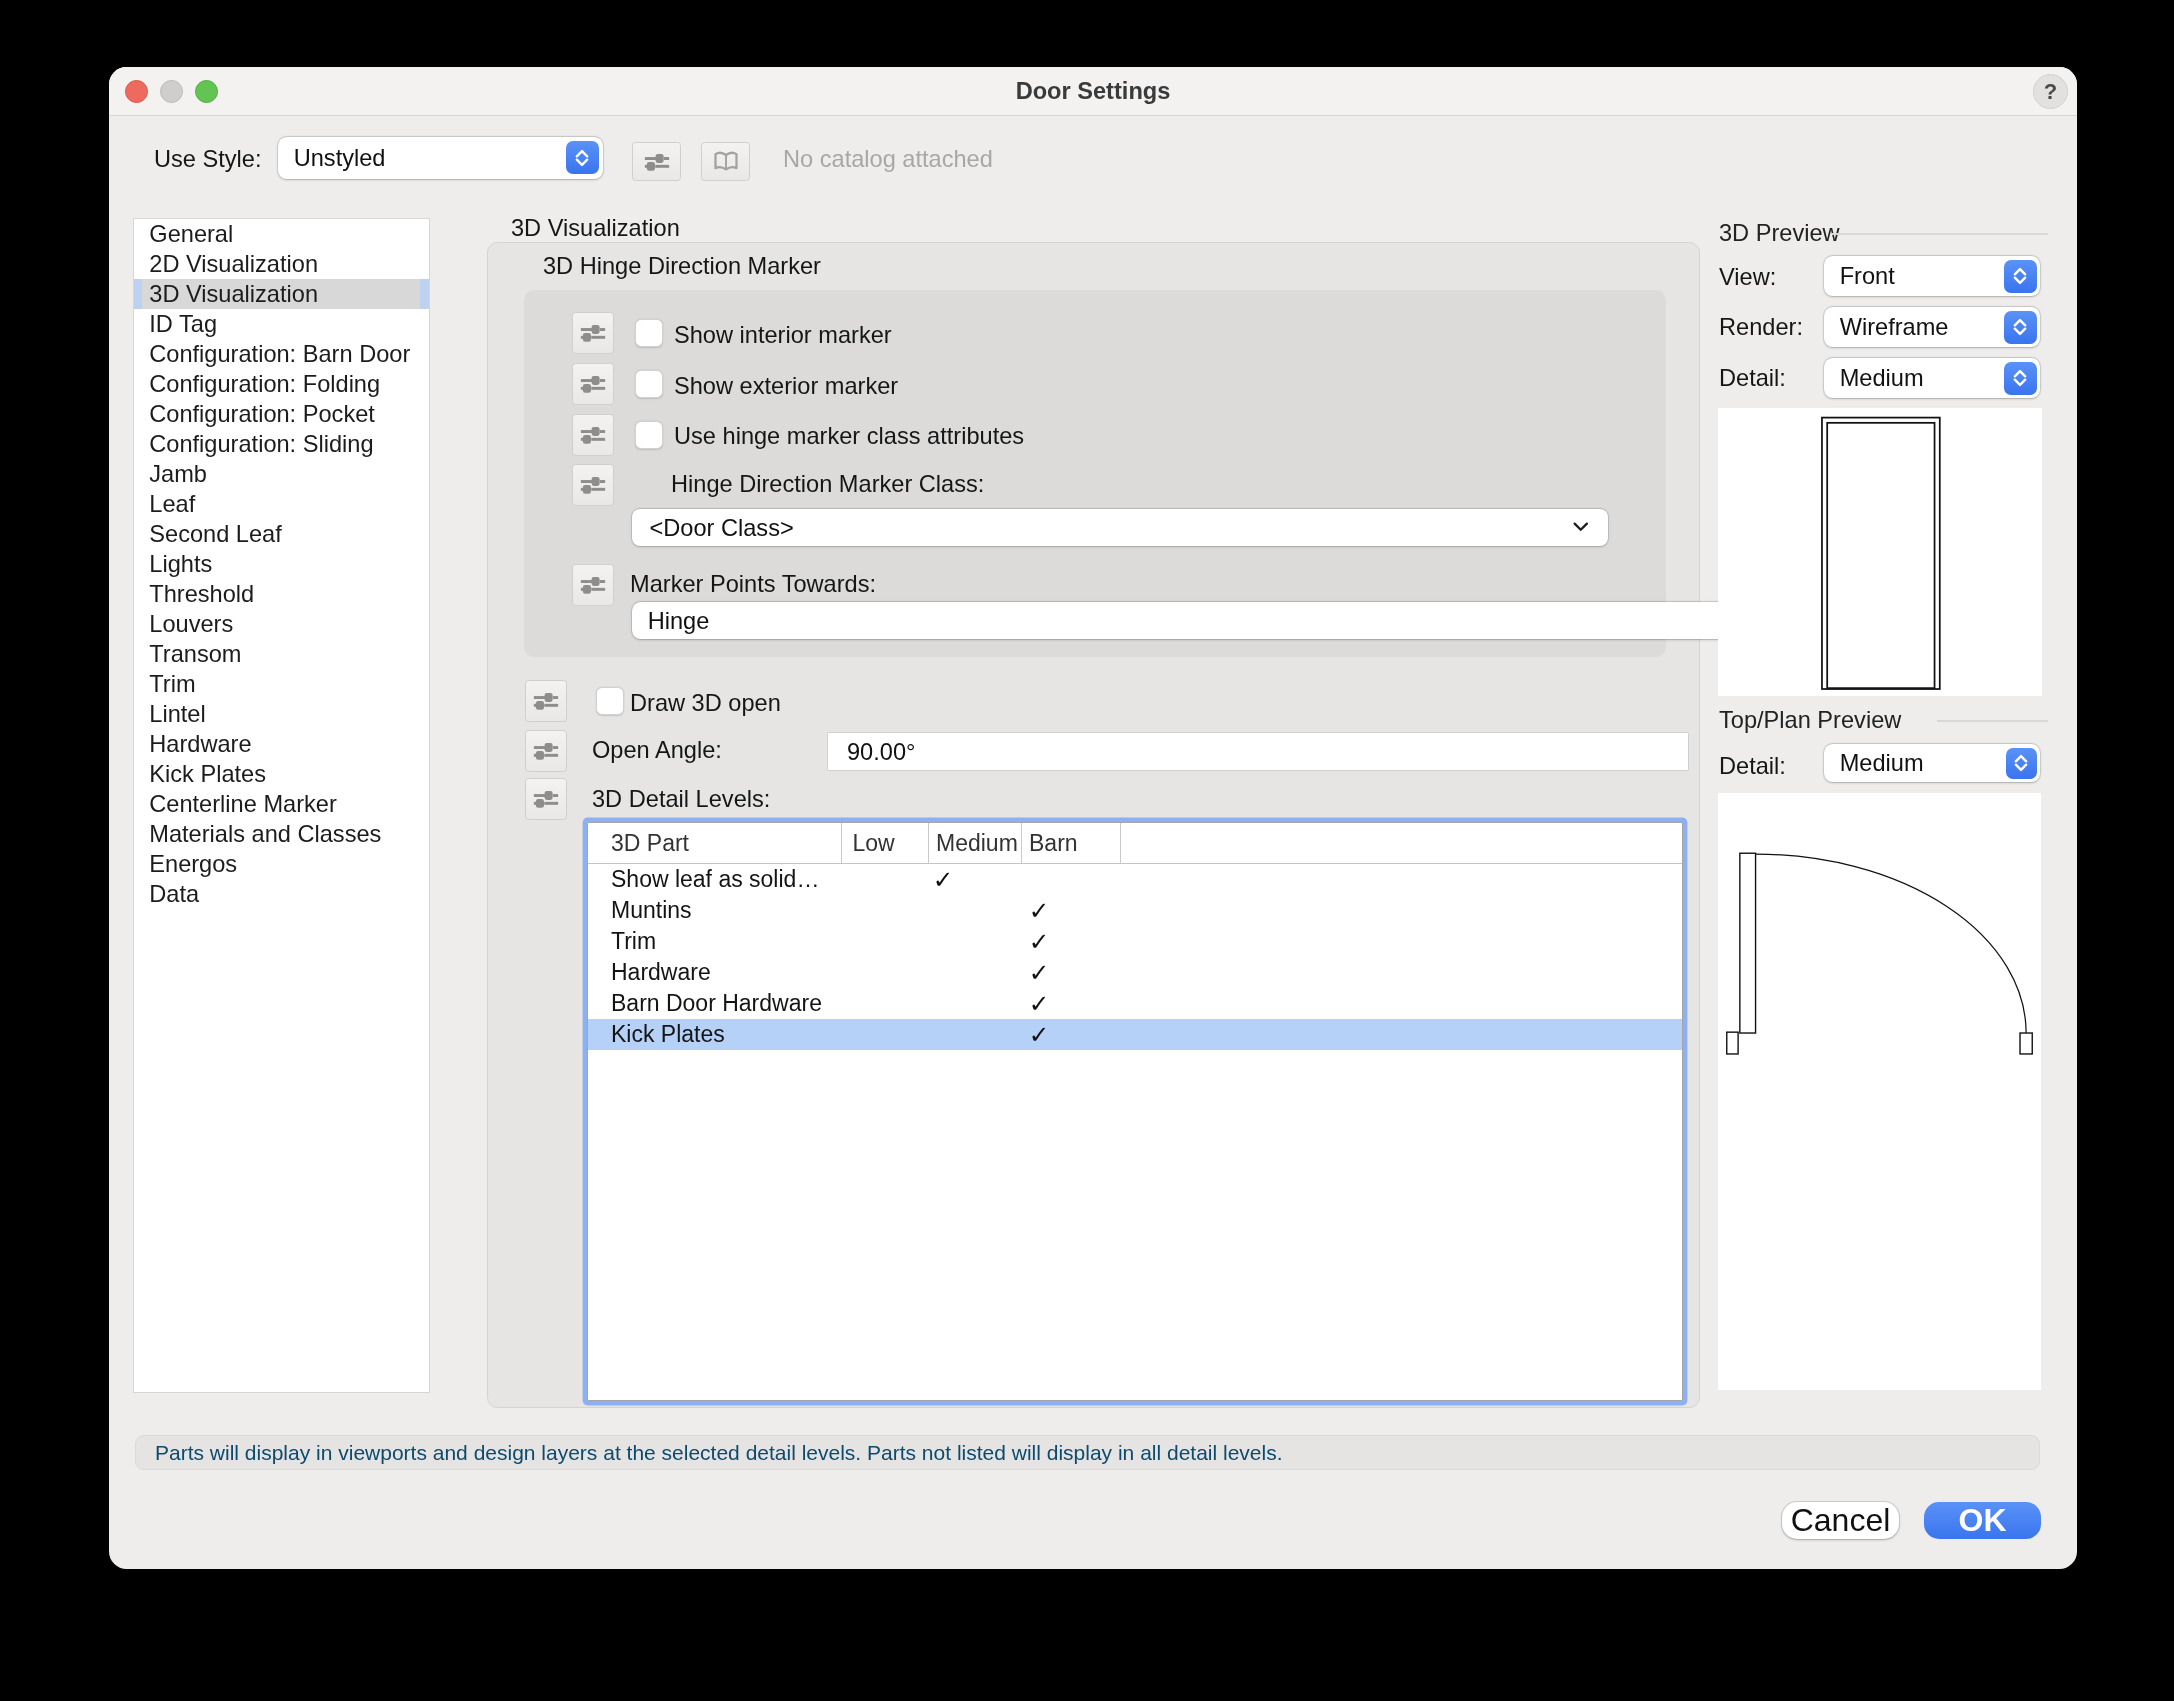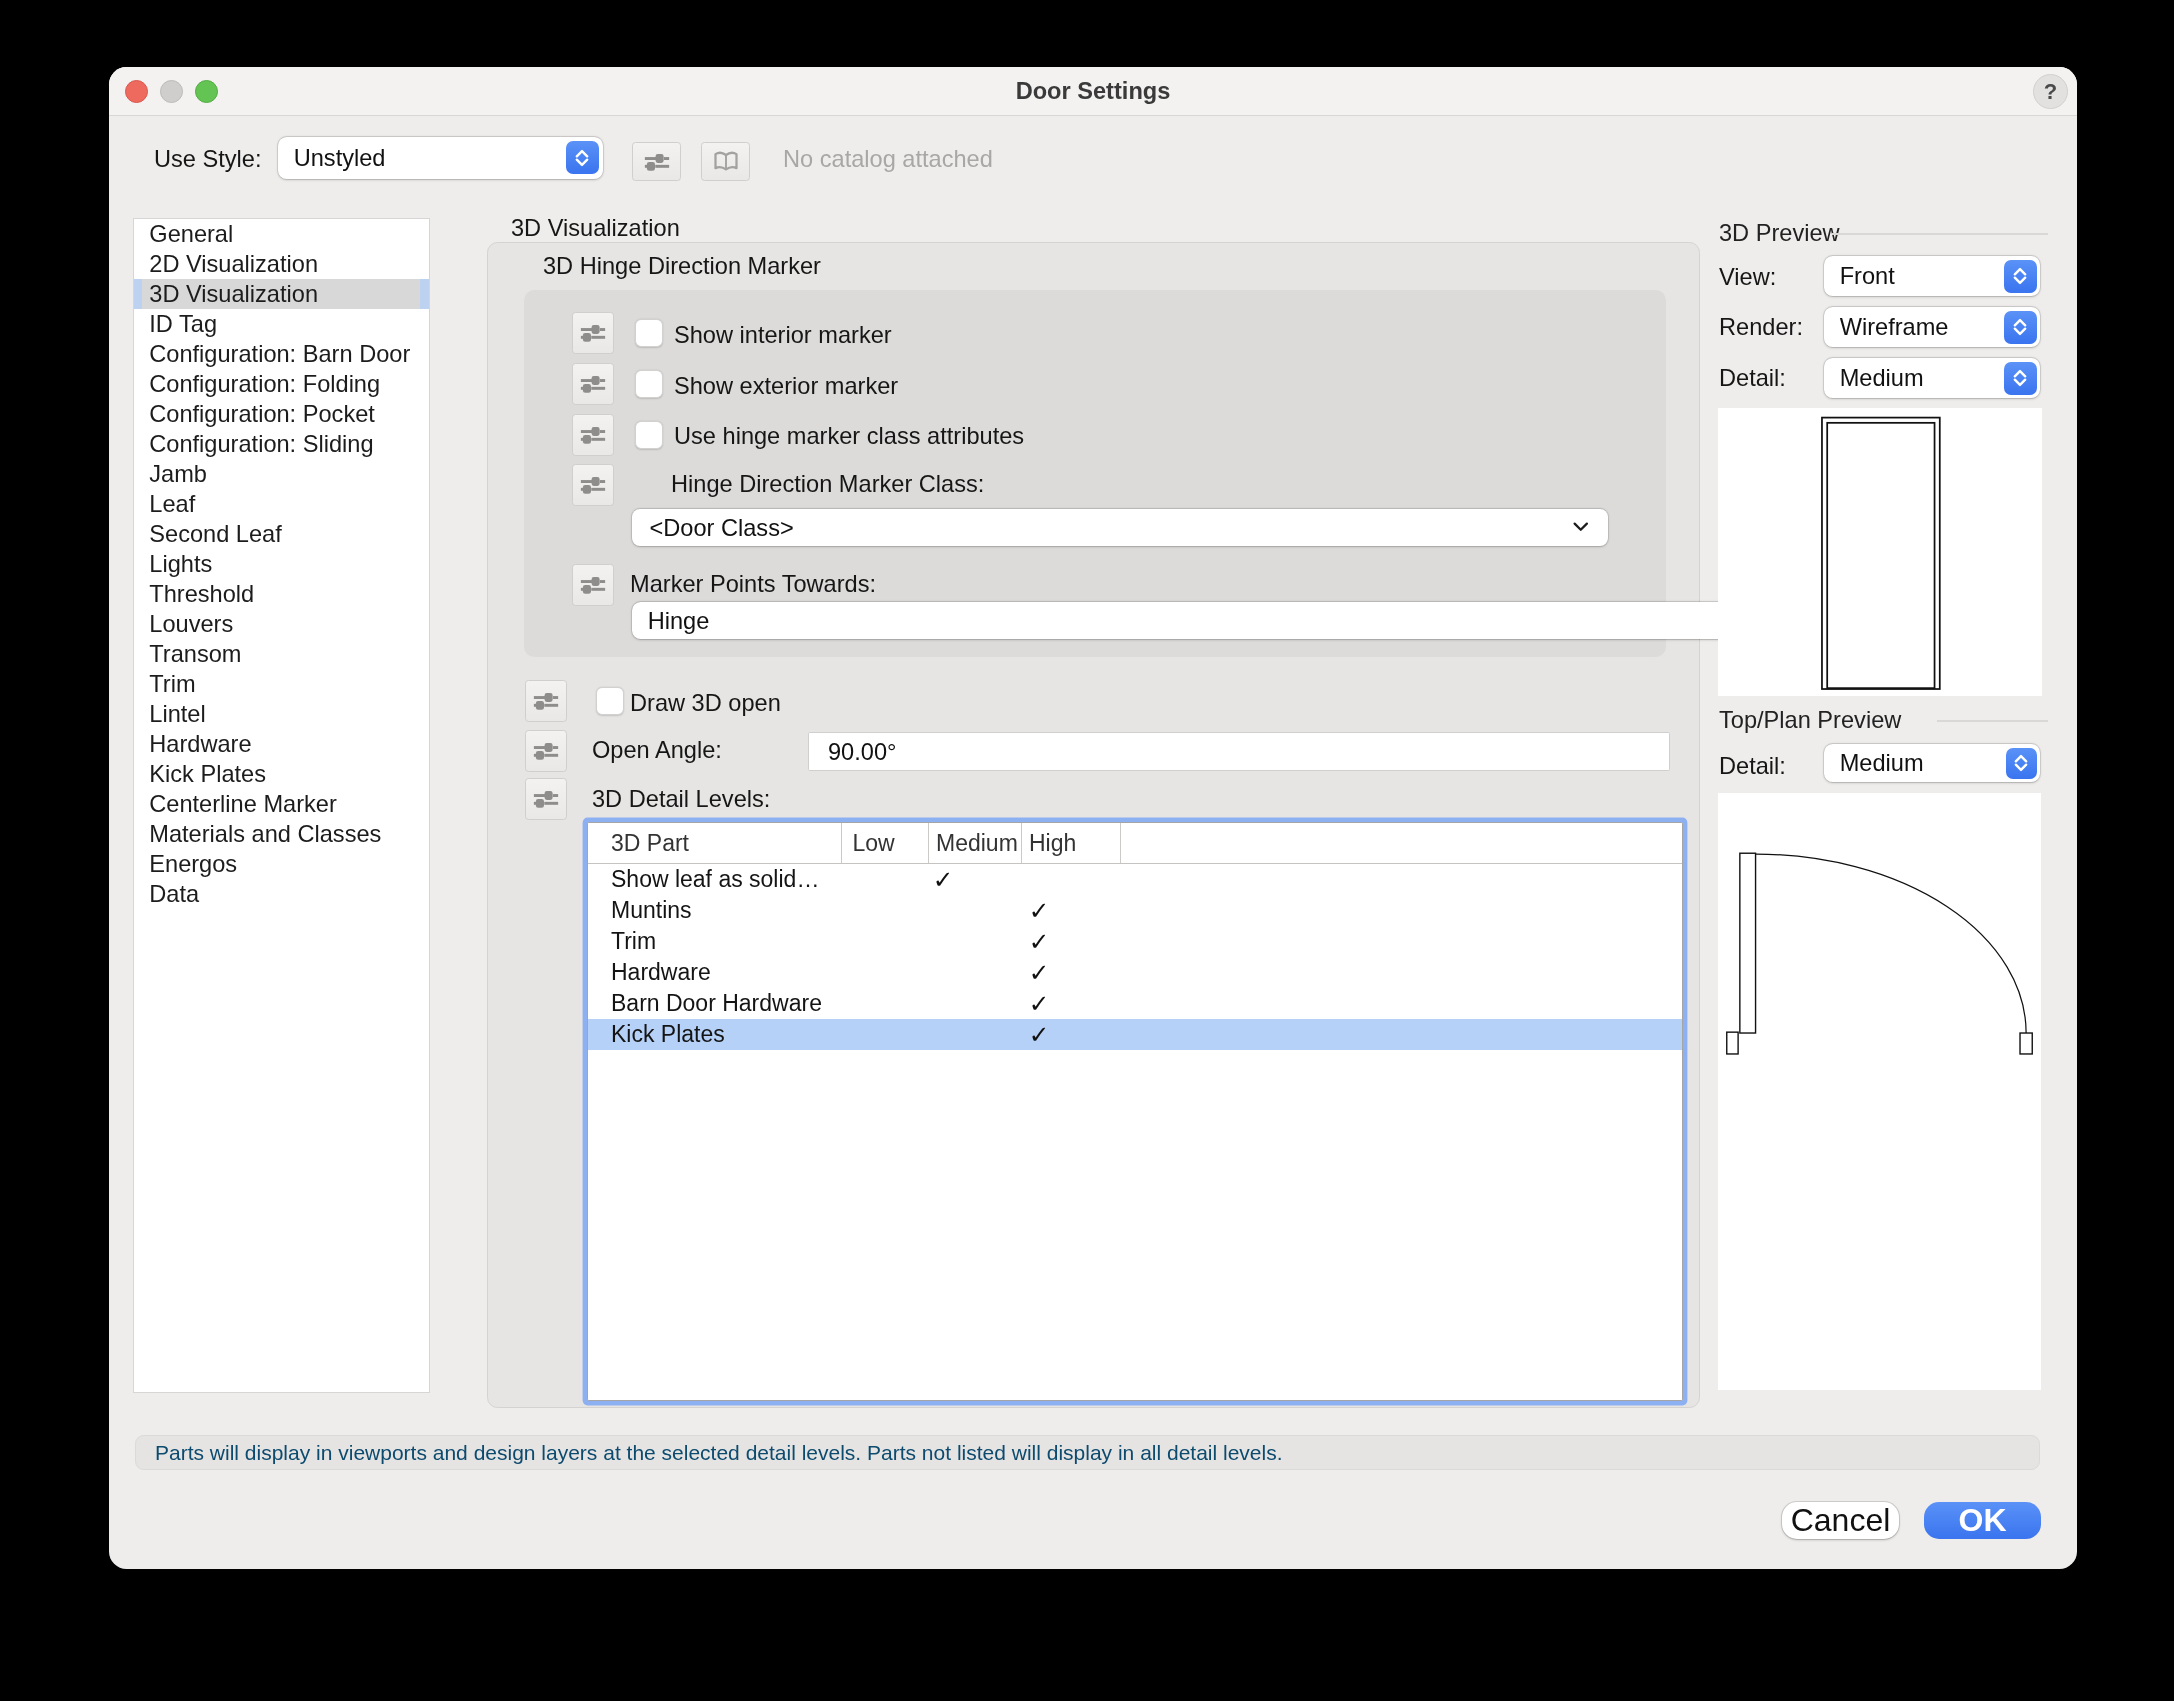--- a/index.html
+++ b/index.html
@@ -47,21 +47,21 @@
   .side-item.selected::after{right:0;}
   
   .main-box{left:378px;top:175px;width:1211px;height:1164px;background:#e6e5e4;
     border:1.7px solid #d4d3d2;border-radius:10.5px;}
   .inner-panel{left:415px;top:223px;width:1142px;height:367px;background:#dcdbda;border-radius:10.5px;}
   .checkbox{width:26px;height:26px;background:#fff;border:0.9px solid #d2d1d0;border-radius:6.1px;
     box-shadow:0 0.9px 1.7px rgba(0,0,0,0.15);}
   .combo{background:#fff;border-radius:7.9px;box-shadow:0 0 0 0.9px rgba(0,0,0,0.10),0 0.9px 2.6px rgba(0,0,0,0.18);}
   .combo .ptext{position:absolute;left:17.5px;top:50%;transform:translateY(-50%);font-size:23.6px;color:#111;}
   .chevron-down{position:absolute;right:19px;top:50%;transform:translateY(-50%);}
-  .text-input{background:#fff;border:1.7px solid #d0cfce;border-radius:1.7px;}
+  .text-input{background:#fff;border:1.7px solid #d0cfce;border-radius:1.7px;margin-left:19px;}
   .text-input .ptext{position:absolute;left:19px;top:50%;transform:translateY(-50%);font-size:23.6px;color:#111;}
   
   .tbl{left:478px;top:755px;width:1094px;height:577px;background:#fff;
     border:1.7px solid #a5a5a5;box-shadow:0 0 0 4.4px #8cb0f1;border-radius:1.7px;overflow:hidden;}
   .tbl-head{position:absolute;left:0;top:0;right:0;height:40px;border-bottom:0.9px solid #c5c4c3;display:flex;}
   .th{height:100%;line-height:40px;font-size:23px;color:#333;border-right:0.9px solid #cbcac9;box-sizing:border-box;}
   .tbody{position:absolute;left:0;top:41px;right:0;bottom:0;}
   .tbl-row{position:relative;height:31px;line-height:31px;font-size:23px;color:#141414;}
   .tbl-row.selected{background:#b5d1f7;}
   .tbl-row .part{position:absolute;left:23px;white-space:nowrap;}
@@ -274,21 +274,21 @@
             <line x1="15" y1="20" x2="31" y2="20"></line>
           </g>
         </svg></span></div>
   <div class="abs lbl" style="left:483px;top:719px;">3D Detail Levels:</div>
 
   <div class="abs tbl">
     <div class="tbl-head">
       <div class="th" style="width:254px;padding-left:23px;">3D Part</div>
       <div class="th" style="width:87px;padding-left:10.5px;">Low</div>
       <div class="th" style="width:93px;padding-left:7px;">Medium</div>
-      <div class="th" style="width:99px;padding-left:7px;">High</div>
+      <div class="th" style="width:99px;padding-left:7px;">Barn</div>
     </div>
     <div class="tbody" id="tbl-body">
         <div class="tbl-row">
           <span class="part">Show leaf as solid…</span>
           <span class="check" style="left: 342px;">✓</span>
         </div>
         <div class="tbl-row">
           <span class="part">Muntins</span>
           <span class="check" style="left: 438px;">✓</span>
         </div>

